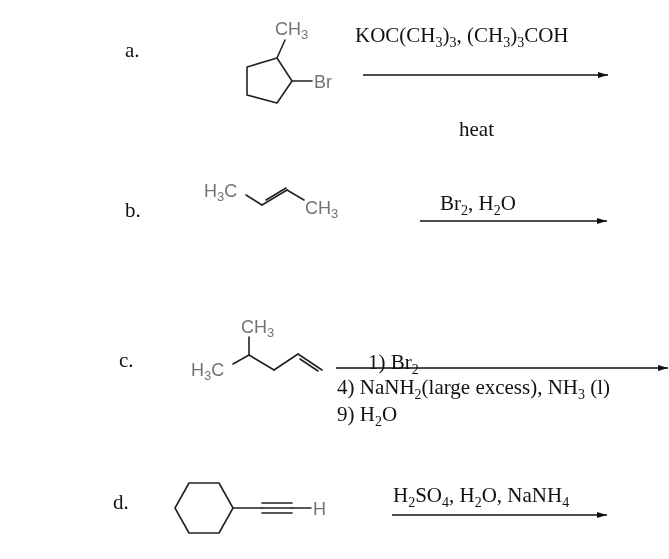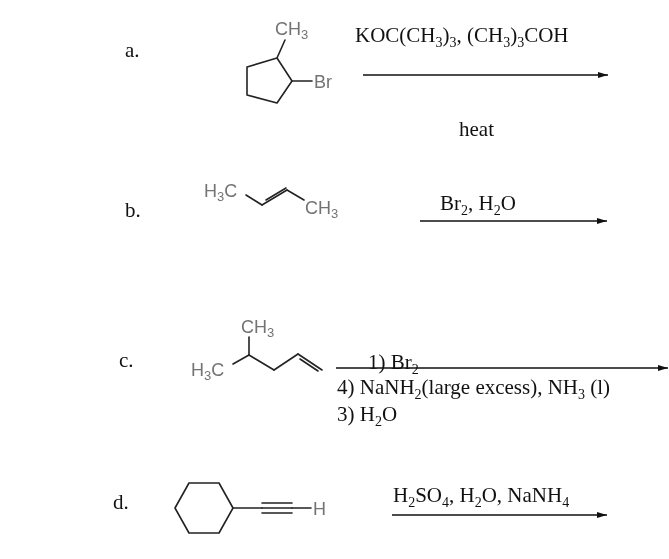--- a/index.html
+++ b/index.html
@@ -85,20 +85,20 @@
 <div class="atom" style="left:241px;top:318px;"><span>CH</span><sub>3</sub></div>
 <div class="atom" style="left:191px;top:361px;"><span>H</span><sub>3</sub><span>C</span></div>
 
 <div class="reag" style="left:337px;top:352px;margin-left:31px;">
   <span>1) Br</span><sub>2</sub>
 </div>
 <div class="reag" style="left:337px;top:377px;">
   <span>4) NaNH</span><sub>2</sub><span>(large excess), NH</span><sub>3</sub><span> (l)</span>
 </div>
 <div class="reag" style="left:337px;top:404px;">
-  <span>3) H</span><sub>2</sub><span>O</span>
+  <span>9) H</span><sub>2</sub><span>O</span>
 </div>
 
 <div class="atom" style="left:313px;top:500px;">H</div>
 
 <div class="reag" style="left:393px;top:485px;">
   <span>H</span><sub>2</sub><span>SO</span><sub>4</sub><span>, H</span><sub>2</sub><span>O, NaNH</span><sub>4</sub>
 </div>
 
 </body></html>

